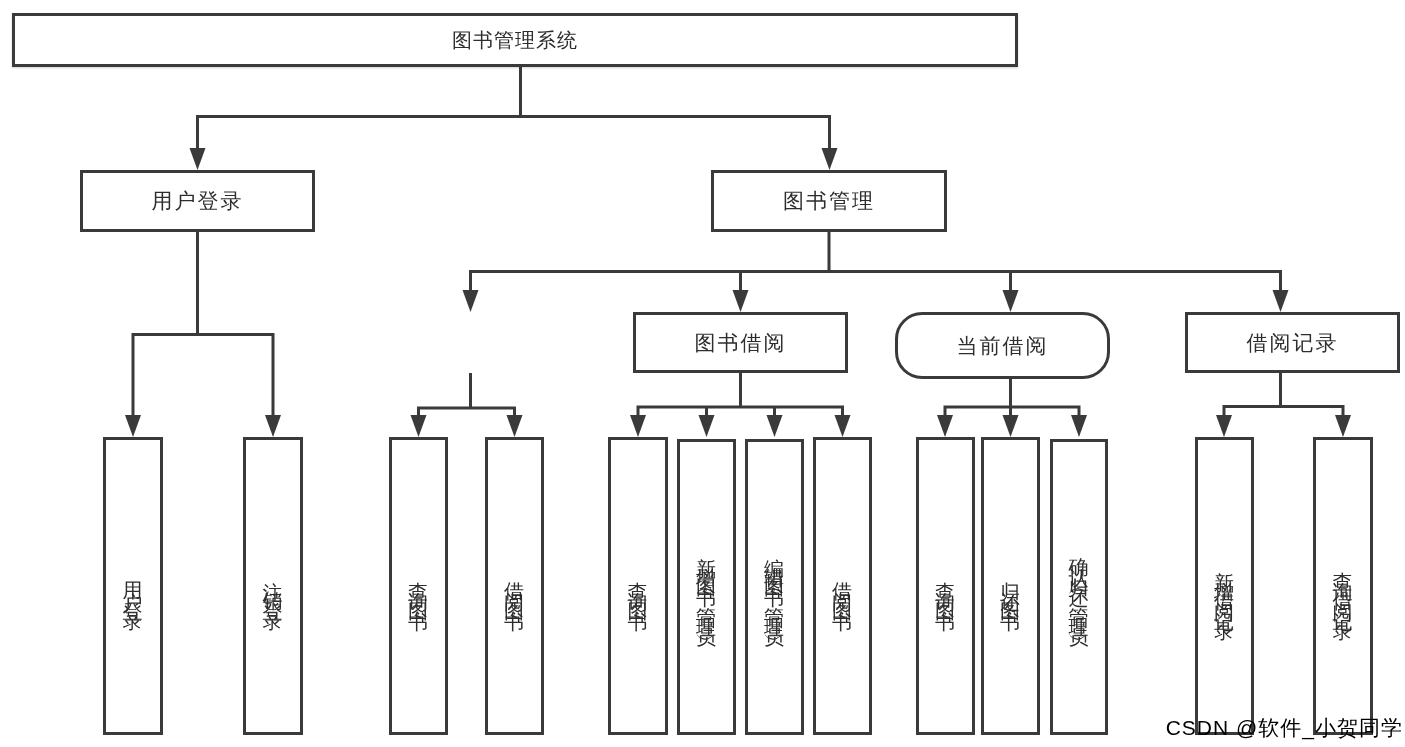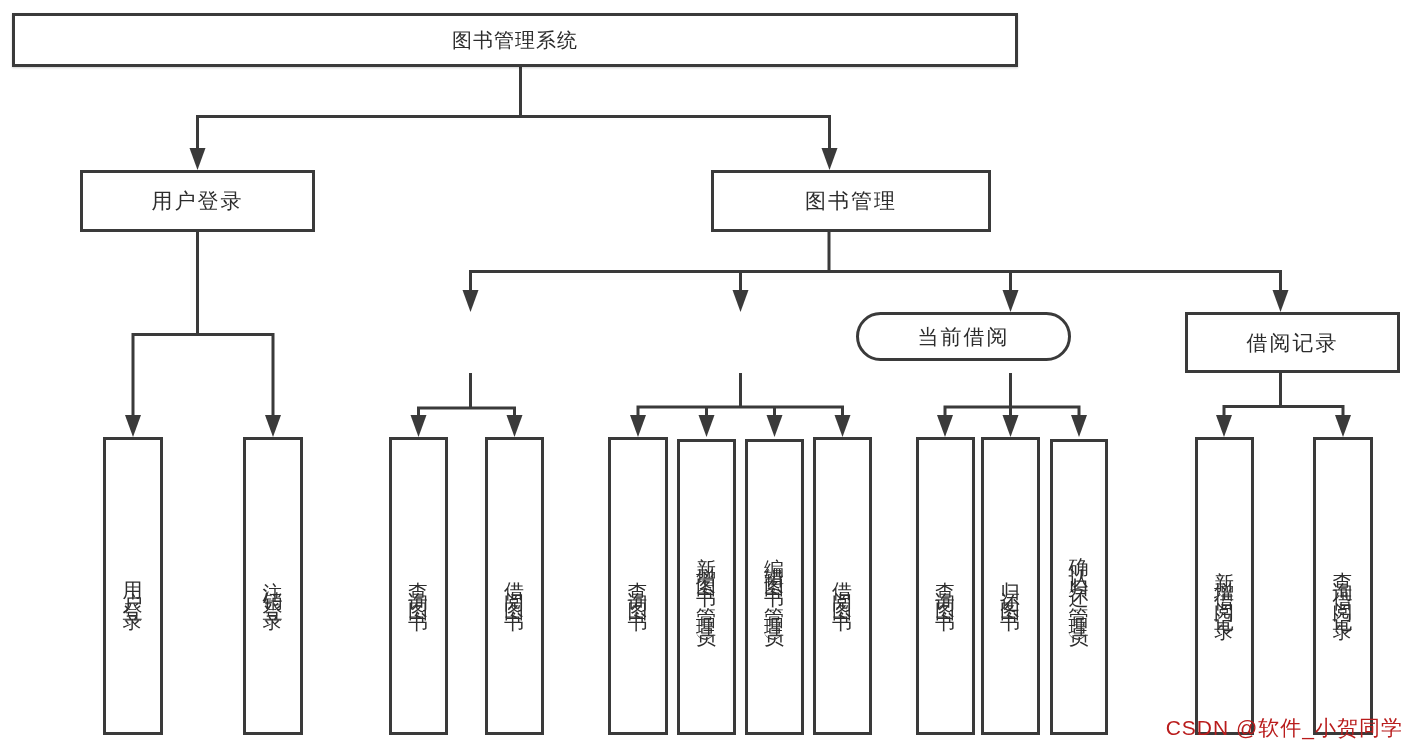--- a/index.html
+++ b/index.html
@@ -51,21 +51,21 @@
     text-orientation: mixed;
     letter-spacing: 10px;
     line-height: 1;
     white-space: nowrap;
   }
   .watermark {
     position: absolute;
     top: 714px;
     right: 2px;
     font-size: 21px;
-    color: #b91c1c;
+    color: #000000;
     letter-spacing: 1px;
     white-space: nowrap;
   }
 </style>
 </head>
 <body>
 
 <div class="canvas">
 
   <svg class="connector-svg" viewBox="0 0 1405 747" xmlns="http://www.w3.org/2000/svg">
@@ -115,25 +115,28 @@
     </g>
   </svg>
 
   <div class="node root-node h-node" style="left:12px; top:13px; width:1006px; height:54px;">
     <span>图书管理系统</span>
   </div>
 
   <div class="node h-node" style="left:80px; top:170px; width:235px; height:62px;">
     <span>用户登录</span>
   </div>
-  <div class="node h-node" style="left:711px; top:170px; width:280px; height:62px;">
+  <div class="node h-node" style="left:711px; top:170px; width:236px; height:62px;">
     <span>图书管理</span>
   </div>
 
-  <div class="node h-node" style="left:856px; top:312px; width:215px; height:49px;border-radius:27px;">
+  <div class="node h-node" style="left:633px; top:312px; width:215px; height:61px;">
+    <span>图书借阅</span>
+  </div>
+  <div class="node h-node" style="left:895px; top:312px; width:215px; height:67px;border-radius:27px;">
     <span>当前借阅</span>
   </div>
   <div class="node h-node" style="left:1173px; top:312px; width:215px; height:61px;margin-left:12px;">
     <span>借阅记录</span>
   </div>
 
   <div class="node v-node" style="left:103px; top:437px; width:60px; height:298px;">
     <span class="v-label">用户登录</span>
   </div>
   <div class="node v-node" style="left:243px; top:437px; width:60px; height:298px;">

